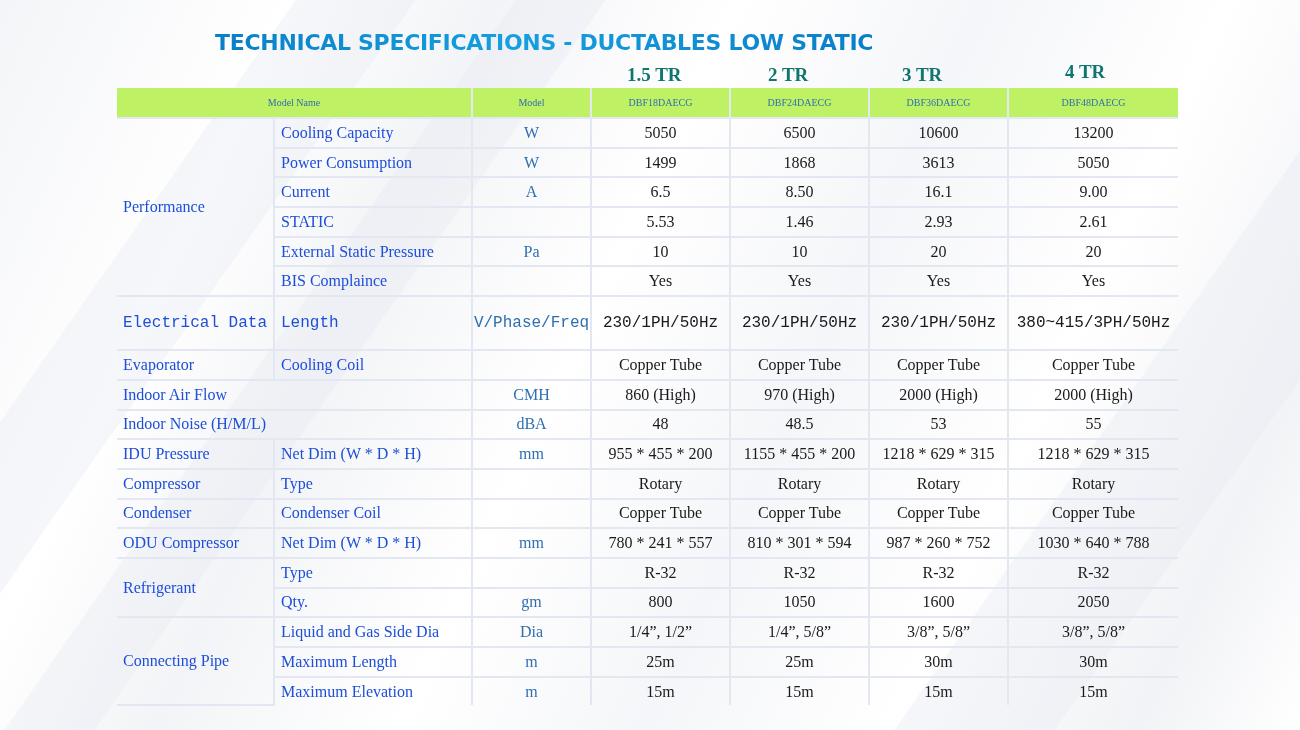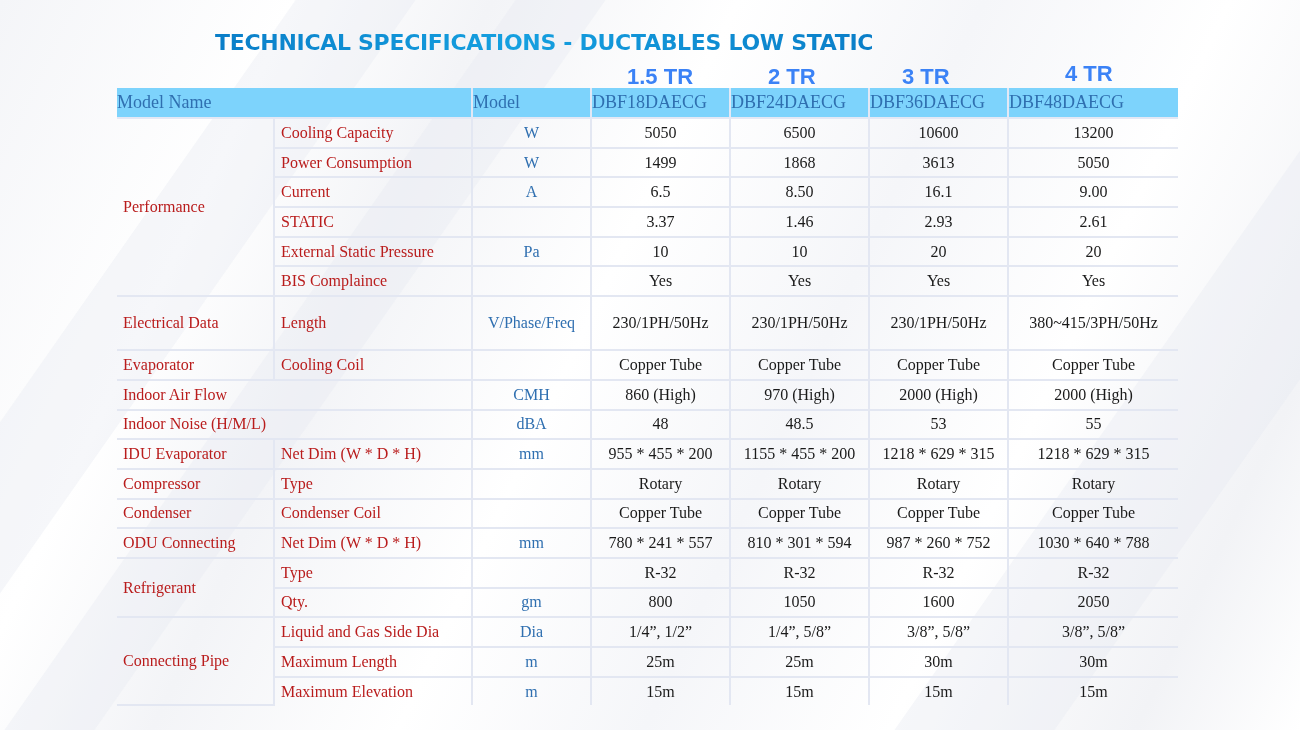--- a/index.html
+++ b/index.html
@@ -10,30 +10,30 @@
   }
   .stripe { position:absolute; background:rgba(230,233,240,0.35); transform:skewX(-35deg); top:0; height:730px; }
   .title {
     position:absolute; left:215px; top:30px;
     font-family:"DejaVu Sans", sans-serif; font-weight:bold; font-size:22px;
     letter-spacing:-0.3px; color:#0f86cf;
     background: linear-gradient(90deg,#0a7ec8 0%, #15a0e0 45%, #0a7ec8 100%);
     -webkit-background-clip:text; background-clip:text; -webkit-text-fill-color:transparent;
     white-space:nowrap;
   }
-  .tr { position:absolute; top:64px; font-family:Liberation Sans, sans-serif; font-weight:bold; font-size:22px; color:#3b82f6; white-space:nowrap; }
+  .tr { position:absolute; top:64px; font-family:Liberation Serif, serif; font-weight:bold; font-size:19px; color:#0f766e; white-space:nowrap; }
   table.spec {
     position:absolute; left:117px; top:88px; border-collapse:collapse; table-layout:fixed;
     width:1061px;
   }
   table.spec td {
     border:2px solid #e3e7f2; padding:0; height:27.7px; font-size:16px; white-space:nowrap;
   }
-  table.spec tr.head td { background:#7dd3fc; color:#2f6fb0; font-size:18px; height:29px; border-color:#e3e8f5; }
-  td.lbl { color:#b91c1c; padding-left:6px !important; text-align:left; }
+  table.spec tr.head td { background:#bef264; color:#2f6fb0; font-size:10px; text-align:center; height:29px; border-color:#e3e8f5; }
+  td.lbl { color:#1d4ed8; padding-left:6px !important; text-align:left; }
   td.unit { color:#2f6fb0; text-align:center; }
   td.val { color:#1a1a1a; text-align:center; }
   table.spec tr:first-child td { border-top:none; }
   table.spec td:first-child { border-left:none; }
   table.spec td:last-child { border-right:none; }
   table.spec tr:last-child td { border-bottom:none; }
 </style>
 </head>
 <body>
 
@@ -89,21 +89,21 @@
     <td class="lbl">Current</td>
     <td class="unit">A</td>
     <td class="val">6.5</td>
     <td class="val">8.50</td>
     <td class="val">16.1</td>
     <td class="val">9.00</td>
   </tr>
   <tr>
     <td class="lbl">STATIC</td>
     <td class="unit"></td>
-    <td class="val">3.37</td>
+    <td class="val">5.53</td>
     <td class="val">1.46</td>
     <td class="val">2.93</td>
     <td class="val">2.61</td>
   </tr>
   <tr>
     <td class="lbl">External Static Pressure</td>
     <td class="unit">Pa</td>
     <td class="val">10</td>
     <td class="val">10</td>
     <td class="val">20</td>
@@ -111,21 +111,21 @@
   </tr>
   <tr>
     <td class="lbl">BIS Complaince</td>
     <td class="unit"></td>
     <td class="val">Yes</td>
     <td class="val">Yes</td>
     <td class="val">Yes</td>
     <td class="val">Yes</td>
   </tr>
 
-  <tr style="height:52px;">
+  <tr style="height:52px;font-family:Liberation Mono, monospace;">
     <td class="lbl" style="height:52px;">Electrical Data</td>
     <td class="lbl">Length</td>
     <td class="unit">V/Phase/Freq</td>
     <td class="val">230/1PH/50Hz</td>
     <td class="val">230/1PH/50Hz</td>
     <td class="val">230/1PH/50Hz</td>
     <td class="val">380~415/3PH/50Hz</td>
   </tr>
 
   <tr>
@@ -150,21 +150,21 @@
   <tr>
     <td colspan="2" class="lbl">Indoor Noise (H/M/L)</td>
     <td class="unit">dBA</td>
     <td class="val">48</td>
     <td class="val">48.5</td>
     <td class="val">53</td>
     <td class="val">55</td>
   </tr>
 
   <tr>
-    <td class="lbl">IDU Evaporator</td>
+    <td class="lbl">IDU Pressure</td>
     <td class="lbl">Net Dim (W * D * H)</td>
     <td class="unit">mm</td>
     <td class="val">955 * 455 * 200</td>
     <td class="val">1155 * 455 * 200</td>
     <td class="val">1218 * 629 * 315</td>
     <td class="val">1218 * 629 * 315</td>
   </tr>
 
   <tr>
     <td class="lbl">Compressor</td>
@@ -180,21 +180,21 @@
     <td class="lbl">Condenser</td>
     <td class="lbl">Condenser Coil</td>
     <td class="unit"></td>
     <td class="val">Copper Tube</td>
     <td class="val">Copper Tube</td>
     <td class="val">Copper Tube</td>
     <td class="val">Copper Tube</td>
   </tr>
 
   <tr>
-    <td class="lbl">ODU Connecting</td>
+    <td class="lbl">ODU Compressor</td>
     <td class="lbl">Net Dim (W * D * H)</td>
     <td class="unit">mm</td>
     <td class="val">780 * 241 * 557</td>
     <td class="val">810 * 301 * 594</td>
     <td class="val">987 * 260 * 752</td>
     <td class="val">1030 * 640 * 788</td>
   </tr>
 
   <tr>
     <td rowspan="2" class="lbl">Refrigerant</td>

